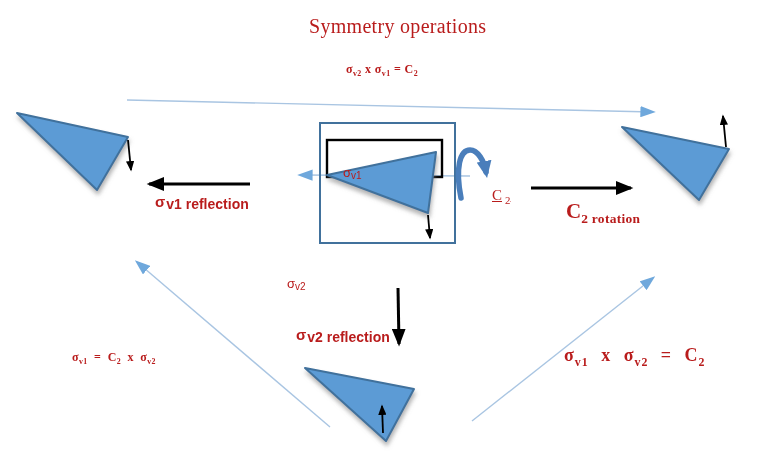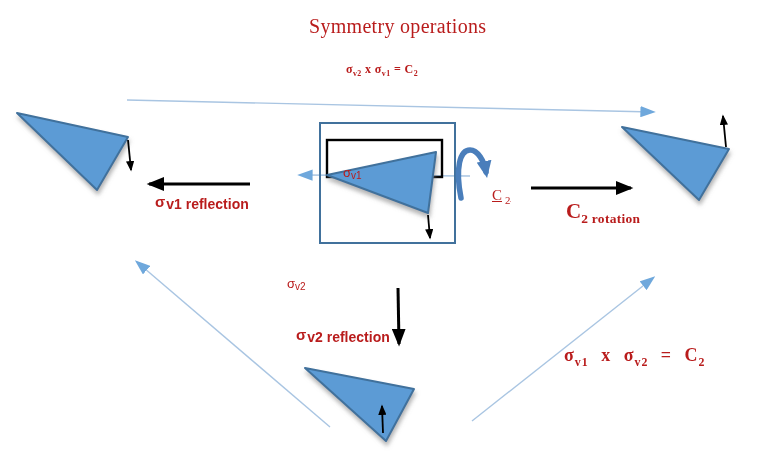--- a/index.html
+++ b/index.html
@@ -98,16 +98,17 @@
 
   <div class="lbl mini" style="left:343px;top:122px;"><span class="sig">σ</span><span class="subtxt">v1</span></div>
   <div class="lbl mini" style="left:287px;top:233px;"><span class="sig">σ</span><span class="subtxt">v2</span></div>
 
   <div class="lbl serif-lbl" style="left:492px;top:187px;"><span>C</span><sub>2</sub></div>
 
   <div class="lbl c2rot" style="left:566px;top:200px;"><span>C</span><sub>2 rotation</sub></div>
 
   <div class="lbl sans" style="left:296px;top:317px;margin-top:10px;"><span class="sig">σ</span><span class="subtxt">v2 reflection</span></div>
 
+  <div class="lbl eq eq-bl" style="left:72px;top:351px;"><span>σ</span><sub>v1</sub><span> = C</span><sub>2</sub><span> x </span><span>σ</span><sub>v2</sub></div>
 
   <div class="lbl eq eq-br" style="left:564px;top:346px;"><span>σ</span><sub>v1</sub><span> x </span><span>σ</span><sub>v2</sub><span> = C</span><sub>2</sub></div>
 
 </div>
 
 </body></html>

